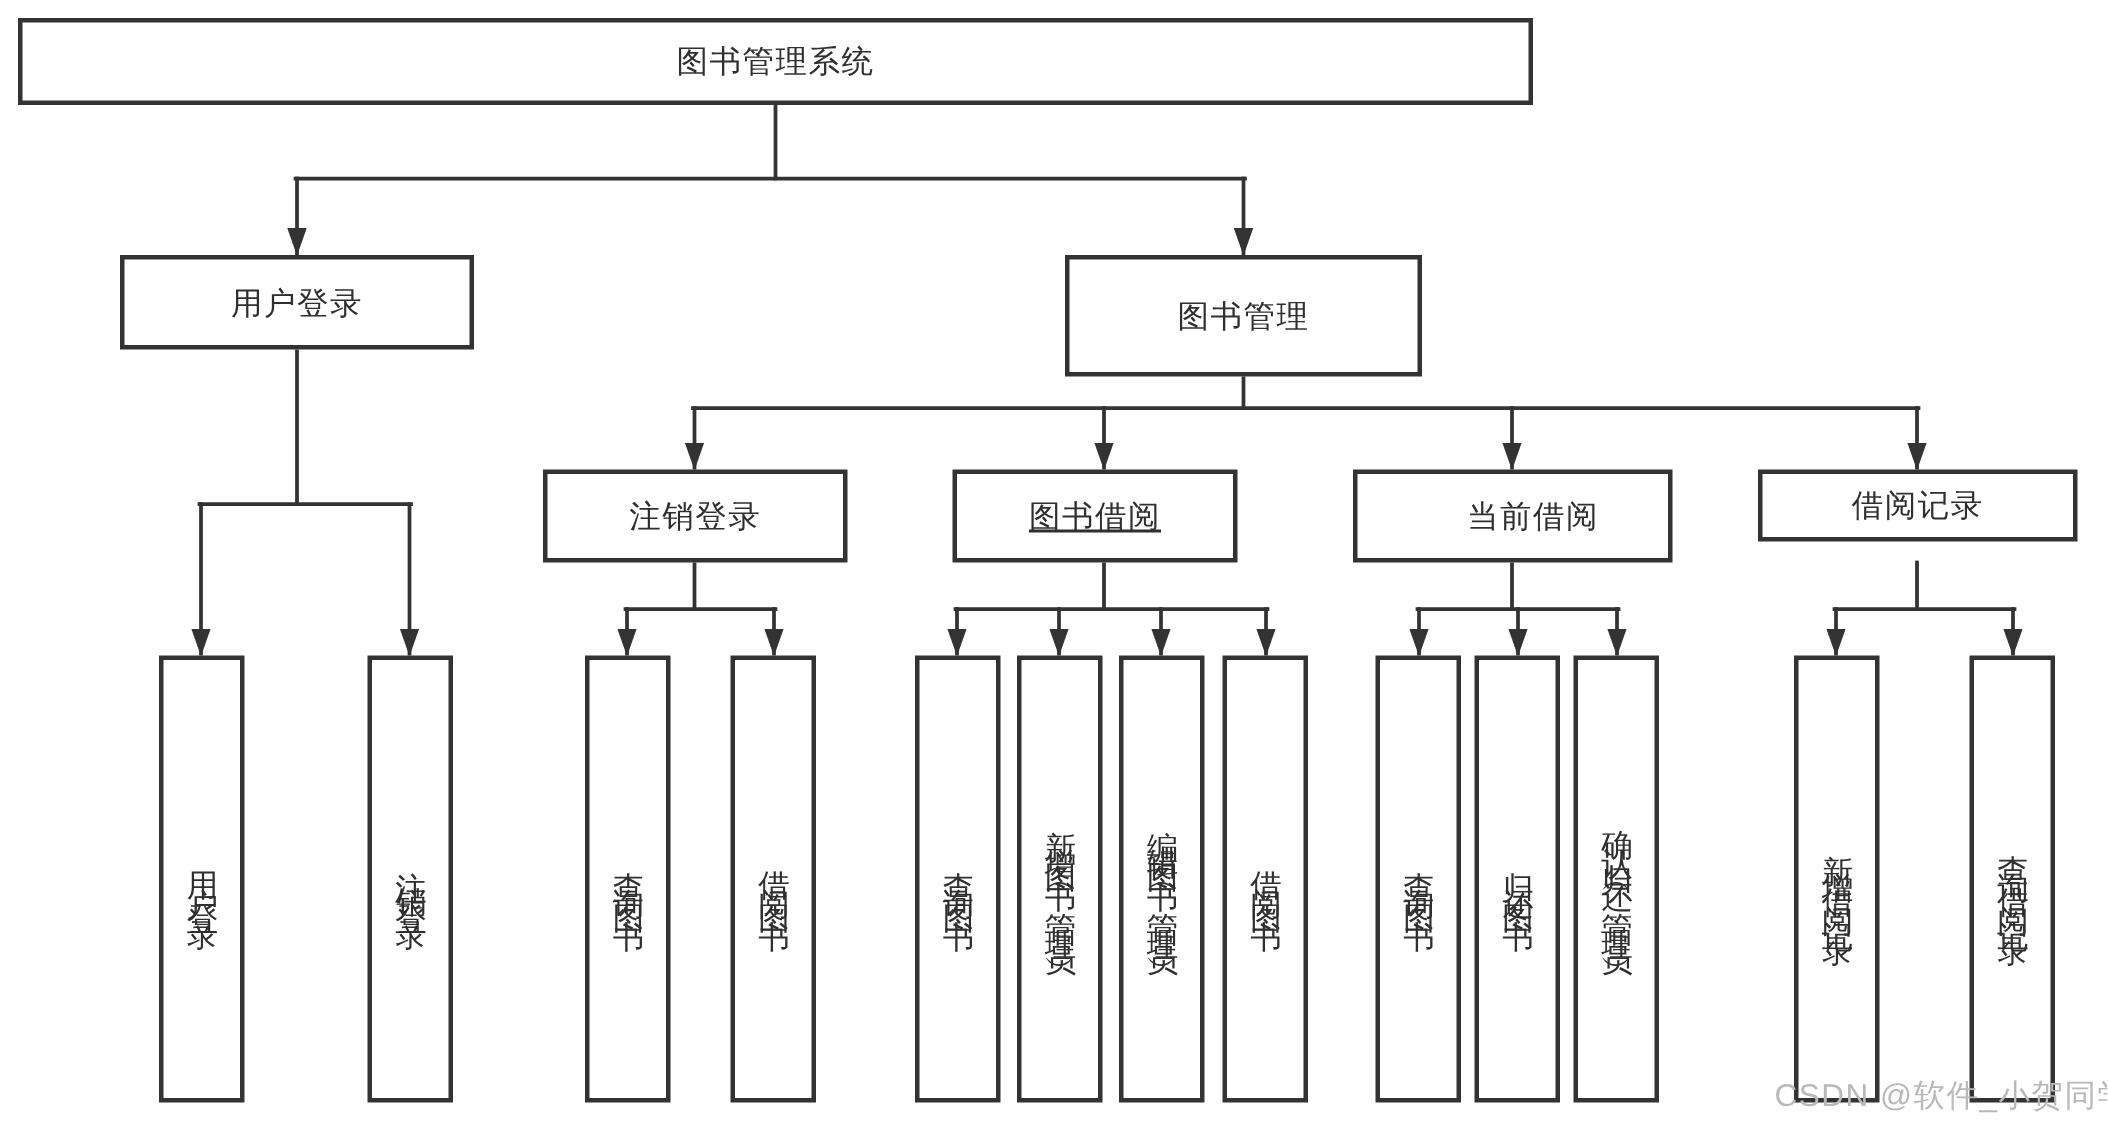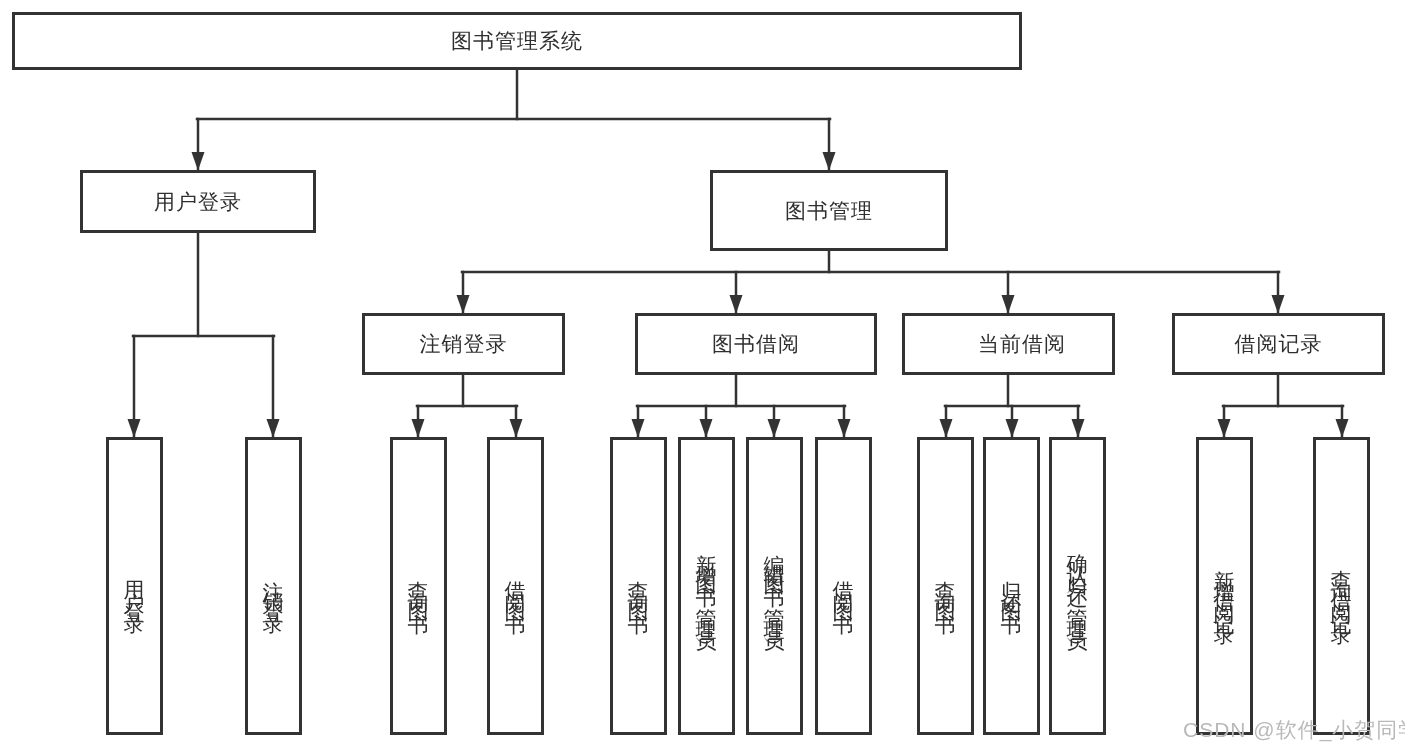--- a/index.html
+++ b/index.html
@@ -38,23 +38,23 @@
     width: 57px;
     height: 298px;
   }
   
   #n-root   { left: 12px;   top: 12px;  width: 1010px; height: 58px; }
   
   #n-login  { left: 80px;   top: 170px; width: 236px;  height: 63px; }
   #n-mgmt   { left: 710px;  top: 170px; width: 238px;  height: 81px; }
   
   #n-newrec { left: 362px;  top: 313px; width: 203px;  height: 62px; }
-  #n-borrow { left: 635px;  top: 313px; width: 242px;  height: 62px; }
+  #n-borrow { left: 635px;  top: 313px; width: 190px;  height: 62px; text-decoration: underline; }
   #n-curbor { left: 902px;  top: 313px; width: 213px;  height: 62px; padding-left: 27px; }
-  #n-record { left: 1172px; top: 313px; width: 213px;  height: 62px; }
+  #n-record { left: 1172px; top: 313px; width: 213px;  height: 48px; }
   
   #l-user-login     { left: 106px;  }
   #l-logout         { left: 245px;  }
   #l-nbr-query      { left: 390px;  }
   #l-nbr-borrow     { left: 487px;  }
   #l-bb-query       { left: 610px;  }
   #l-bb-add         { left: 678px;  }
   #l-bb-edit        { left: 746px;  }
   #l-bb-borrow      { left: 815px;  }
   #l-cb-query       { left: 917px;  }

